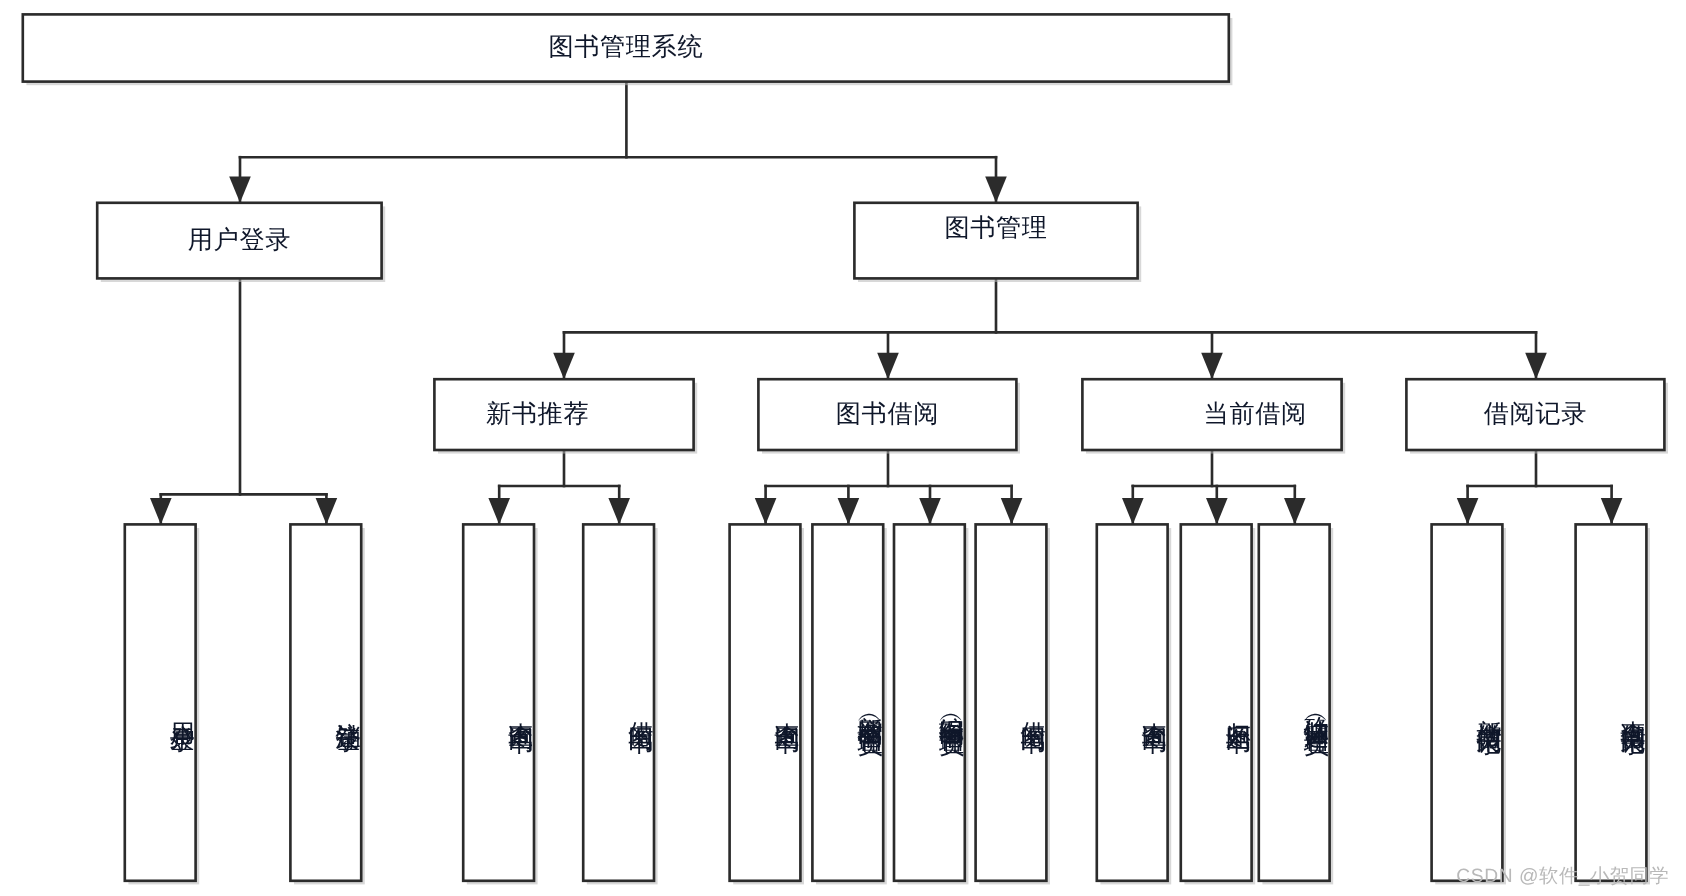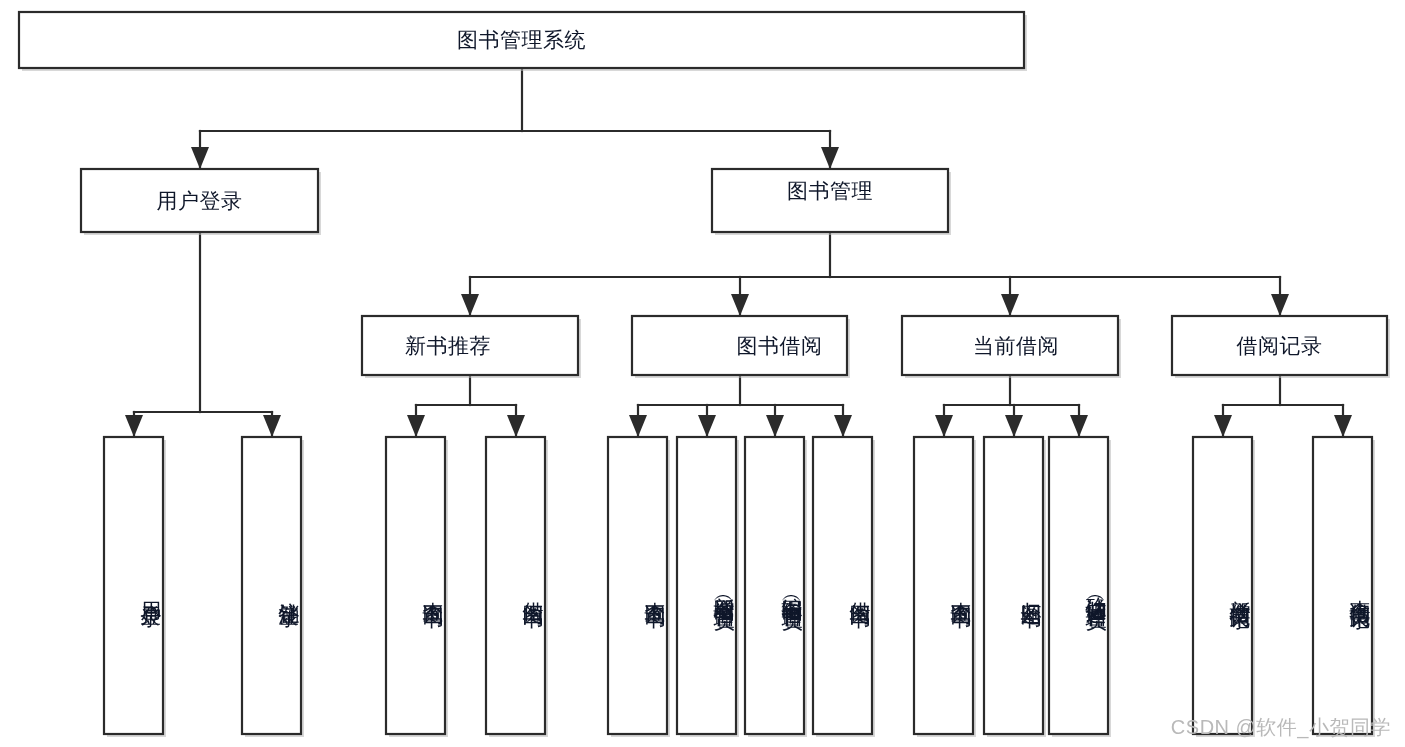--- a/index.html
+++ b/index.html
@@ -65,21 +65,21 @@
     font-size: 21px;
     letter-spacing: 2px;
     padding-top: 6px;
     align-items: flex-start;
     justify-content: center;
   }
   .watermark {
     position: absolute;
     right: 14px;
     bottom: 6px;
-    font-size: 20px;
+    font-size: 16px;
     color: #b9b9b9;
     font-family: "Liberation Sans", "DejaVu Sans", sans-serif;
     letter-spacing: .5px;
     white-space: nowrap;
     pointer-events: none;
   }
 </style>
 </head>
 <body>
 
@@ -182,22 +182,22 @@
         <rect x="1316" y="440" width="59" height="297" class="node-shadow"></rect>
         <rect x="1313" y="437" width="59" height="297" class="node-rect"></rect>
       </g>
   </svg>
 
   <div id="labels-layer">
       <div class="node-label horizontal" style="left: 19px; top: 12px; width: 1005px; height: 56px;">图书管理系统</div>
       <div class="node-label horizontal" style="left: 81px; top: 169px; width: 237px; height: 63px;">用户登录</div>
       <div class="node-label horizontal" style="left: 712px; top: 169px; width: 236px; height: 44px;">图书管理</div>
       <div class="node-label horizontal" style="left: 362px; top: 316px; width: 172px; height: 59px;">新书推荐</div>
-      <div class="node-label horizontal" style="left: 632px; top: 316px; width: 215px; height: 59px; margin-left: 40px;">图书借阅</div>
-      <div class="node-label horizontal" style="left: 908px; top: 316px; width: 216px; height: 59px;">当前借阅</div>
+      <div class="node-label horizontal" style="left: 632px; top: 316px; width: 215px; height: 59px;">图书借阅</div>
+      <div class="node-label horizontal" style="left: 938px; top: 316px; width: 216px; height: 59px;">当前借阅</div>
       <div class="node-label horizontal" style="left: 1172px; top: 316px; width: 215px; height: 59px; border-radius: 27px;">借阅记录</div>
       <div class="node-label vertical" style="left: 104px; top: 437px; width: 59px; height: 297px;">用户登录</div>
       <div class="node-label vertical" style="left: 242px; top: 437px; width: 59px; height: 297px;">注销登录</div>
       <div class="node-label vertical" style="left: 386px; top: 437px; width: 59px; height: 297px;">查询图书</div>
       <div class="node-label vertical" style="left: 486px; top: 437px; width: 59px; height: 297px;">借阅图书</div>
       <div class="node-label vertical" style="left: 608px; top: 437px; width: 59px; height: 297px;">查询图书</div>
       <div class="node-label vertical" style="left: 677px; top: 437px; width: 59px; height: 297px;">新增图书（管理员）</div>
       <div class="node-label vertical" style="left: 745px; top: 437px; width: 59px; height: 297px;">编辑图书（管理员）</div>
       <div class="node-label vertical" style="left: 813px; top: 437px; width: 59px; height: 297px;">借阅图书</div>
       <div class="node-label vertical" style="left: 914px; top: 437px; width: 59px; height: 297px;">查询图书</div>

